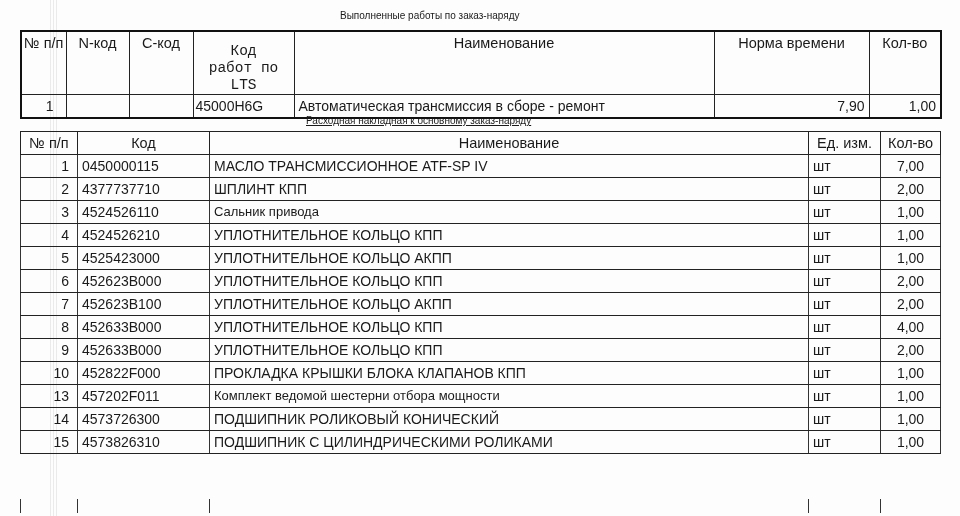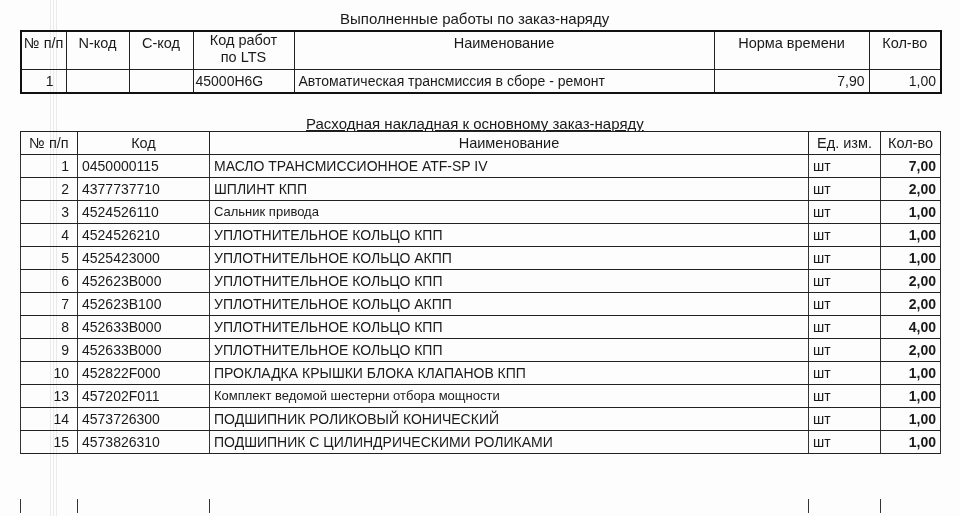--- a/index.html
+++ b/index.html
@@ -8,39 +8,39 @@
     background:#fdfdfd;
     font-family:"Liberation Sans", "DejaVu Sans", sans-serif;
     color:#1a1a1a;
   }
   .scan-strip {
     position:absolute; left:50px; top:0; width:8px; height:516px;
     background:repeating-linear-gradient(90deg, rgba(150,150,150,0.18) 0 1px, transparent 1px 3px);
     pointer-events:none;
   }
   .title {
-    position:absolute; font-size:15px; white-space:nowrap;
+    position:absolute; font-size:10px; white-space:nowrap;
   }
   #title1 { left:340px; top:10px; }
   #title2 { left:306px; top:115px;text-decoration:underline; }
 
   table { border-collapse:collapse; position:absolute; table-layout:fixed; }
   td, th { border:1px solid #222; padding:0 4px; font-weight:normal; overflow:hidden; white-space:nowrap; }
 
   #works { left:20px; top:30px; border:2px solid #111; }
   #works th { font-size:14.5px; vertical-align:top; text-align:center; line-height:17px; padding-top:3px; height:34px; }
   #works td { font-size:14px; height:22px; line-height:22px; }
   #works td.num { text-align:right; }
 
   #invoice { left:20px; top:131px; border:1px solid #222; }
   #invoice th { font-size:14.5px; height:22px; line-height:22px; text-align:center; }
   #invoice td { font-size:14px; height:22px; line-height:22px; border-left:1px solid #333; border-right:1px solid #333; border-top:1.5px solid #222; border-bottom:1.5px solid #222;}
   #invoice td.idx { text-align:right; padding-right:8px; }
   #invoice td.unit { text-align:left; }
-  #invoice td.qty { text-align:right;font-weight:bold; }
+  #invoice td.qty { text-align:center; }
   .name-small { font-size:13px !important; }
   .stub { position:absolute; top:499px; width:1px; height:14px; background:#333; }
 </style>
 </head>
 <body>
 
 <div class="scan-strip"></div>
 
 <div class="title" id="title1">Выполненные работы по заказ-наряду</div>
 
@@ -52,21 +52,21 @@
       <col style="width:101px">
     <col style="width:420px">
       <col style="width:155px">
       <col style="width:72px">
   </colgroup>
   <thead>
     <tr>
       <th style="white-space:normal;padding:3px 2px 0;">№ п/п</th>
       <th>N-код</th>
       <th>С-код</th>
-      <th style="white-space:normal;padding:0 14px 0;">Код работ по LTS</th>
+      <th style="white-space:normal;padding:11px 14px 0;font-family:Liberation Mono, monospace;">Код работ по LTS</th>
       <th>Наименование</th>
       <th>Норма времени</th>
       <th>Кол-во</th>
     </tr>
   </thead>
   <tbody>
     <tr>
       <td class="num" style="padding-right:12px;">1</td>
       <td></td>
       <td></td>

